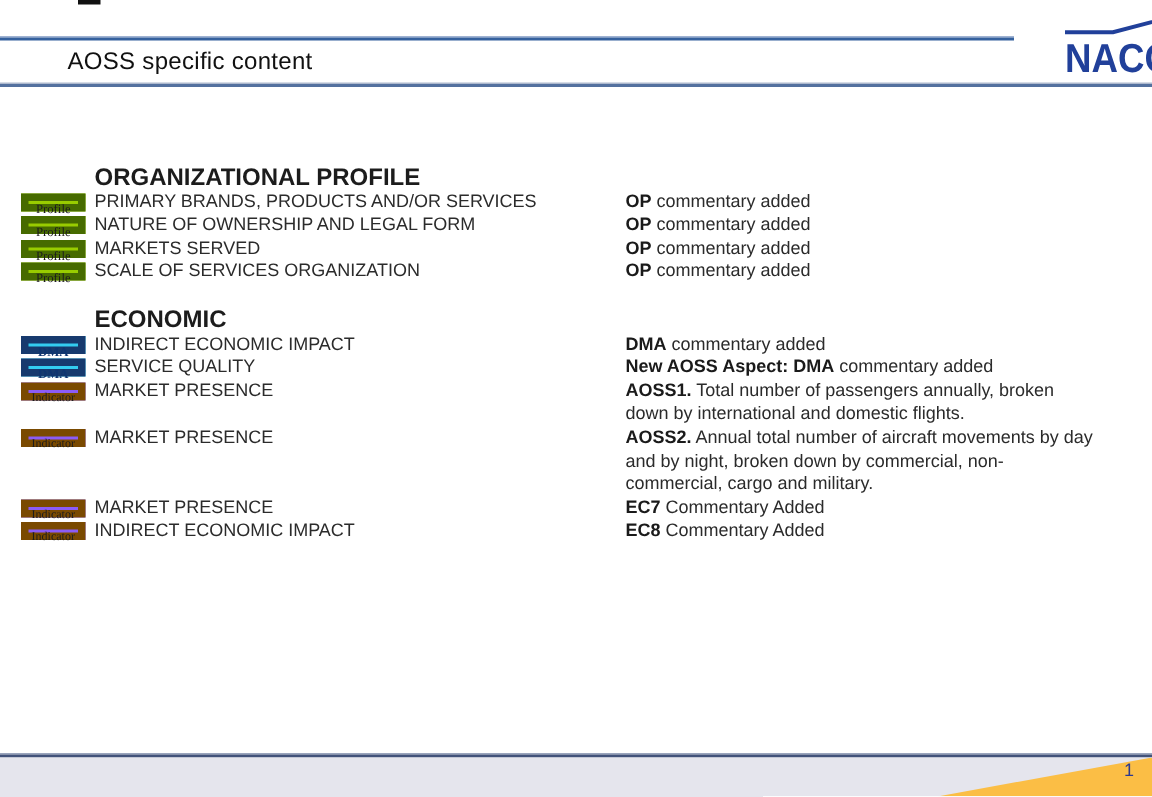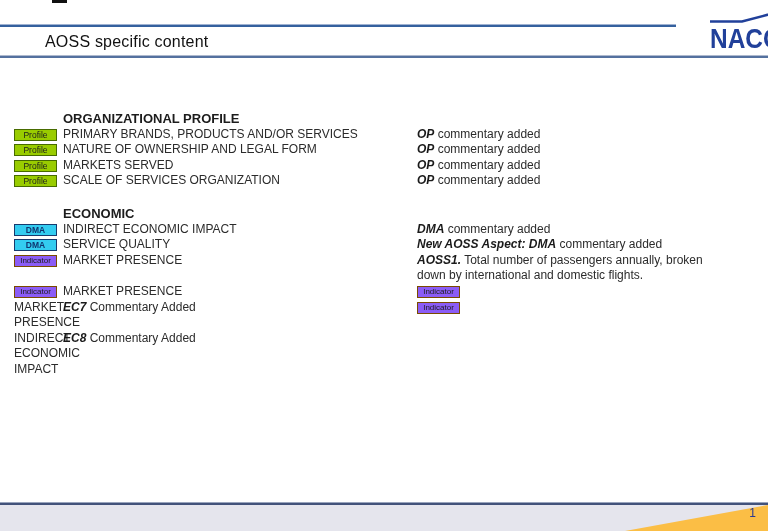--- a/index.html
+++ b/index.html
@@ -12,29 +12,29 @@
   .hdr-line-top{position:absolute;left:0;top:24px;width:676px;height:0;
     border-top:1px solid #9FB2D2;border-bottom:2px solid #35619E;}
   .hdr-line-bottom{position:absolute;left:0;top:55px;width:768px;height:0;
     border-top:1px solid #AEB9CE;border-bottom:2px solid #54719F;}
   .page-title{position:absolute;left:45px;top:33px;font-size:16px;font-weight:normal;color:#111;letter-spacing:.2px;}
   .logo{position:absolute;left:708px;top:8px;width:78px;height:46px;background:#fff;}
   
   .main{position:absolute;left:14px;top:111px;}
   .section{display:grid;grid-template-columns:49px 354px 312px;}
   .section + .section{margin-top:17px;}
-  .section-title{grid-column:2 / 4;font-size:13px;line-height:15.6px;font-weight:bold;color:#1c1c1c;}
+  .section-title{grid-column:2 / 4;font-size:16px;line-height:15.6px;font-weight:bold;color:#1c1c1c;}
   .cell{font-size:12px;line-height:15.6px;color:#2b2b2b;}
   .badge-cell{padding-top:2px;}
   .badge{display:block;box-sizing:border-box;width:43px;height:12px;line-height:10px;
-    text-align:center;font-size:8.5px;color:#1c1c1c;border:1px solid #ec4899;}
+    text-align:center;font-size:8.5px;color:#1c1c1c;border:5px solid #ec4899;font-family:Liberation Serif, serif;}
   .badge.profile{background:#99CC00;border-color:#476B00;}
   .badge.dma{background:#33CCF0;border-color:#173A6E;color:#0F3570;font-weight:bold;}
   .badge.indicator{background:#8b5cf6;border-color:#7A4A00;font-size:8px;}
-  .commentary b{color:#1a1a1a;font-style:italic;}
+  .commentary b{color:#1a1a1a;}
   
   .ftr-line{position:absolute;left:0;top:502px;width:768px;height:0;
     border-top:1px solid #9AA5BD;border-bottom:2px solid #42527A;}
   .ftr-bar{position:absolute;left:0;top:505px;width:768px;height:26px;background:#E5E5ED;}
   .ftr-triangle{position:absolute;right:0;bottom:0;width:143px;height:26px;background:#FBBE45;
     clip-path:polygon(100% 0,100% 100%,0 100%);}
   .page-number{position:absolute;right:12px;top:506px;font-size:12px;color:#2B3990;}
 </style>
 </head>
 <body>
@@ -100,20 +100,21 @@
     <div class="cell badge-cell">
       <span class="badge indicator">Indicator</span>
     </div>
     <div class="cell aspect">MARKET PRESENCE</div>
     <div class="cell commentary"><b>AOSS1.</b><span> Total number of passengers annually, broken down by international and domestic flights.</span></div>
 
     <div class="cell badge-cell">
       <span class="badge indicator">Indicator</span>
     </div>
     <div class="cell aspect">MARKET PRESENCE</div>
+    <div class="cell commentary"><b>AOSS2.</b><span> Annual total number of aircraft movements by day and by night, broken down by commercial, non-commercial, cargo and military.</span></div>
 
     <div class="cell badge-cell">
       <span class="badge indicator">Indicator</span>
     </div>
     <div class="cell aspect">MARKET PRESENCE</div>
     <div class="cell commentary"><b>EC7</b><span> Commentary Added</span></div>
 
     <div class="cell badge-cell">
       <span class="badge indicator">Indicator</span>
     </div>

